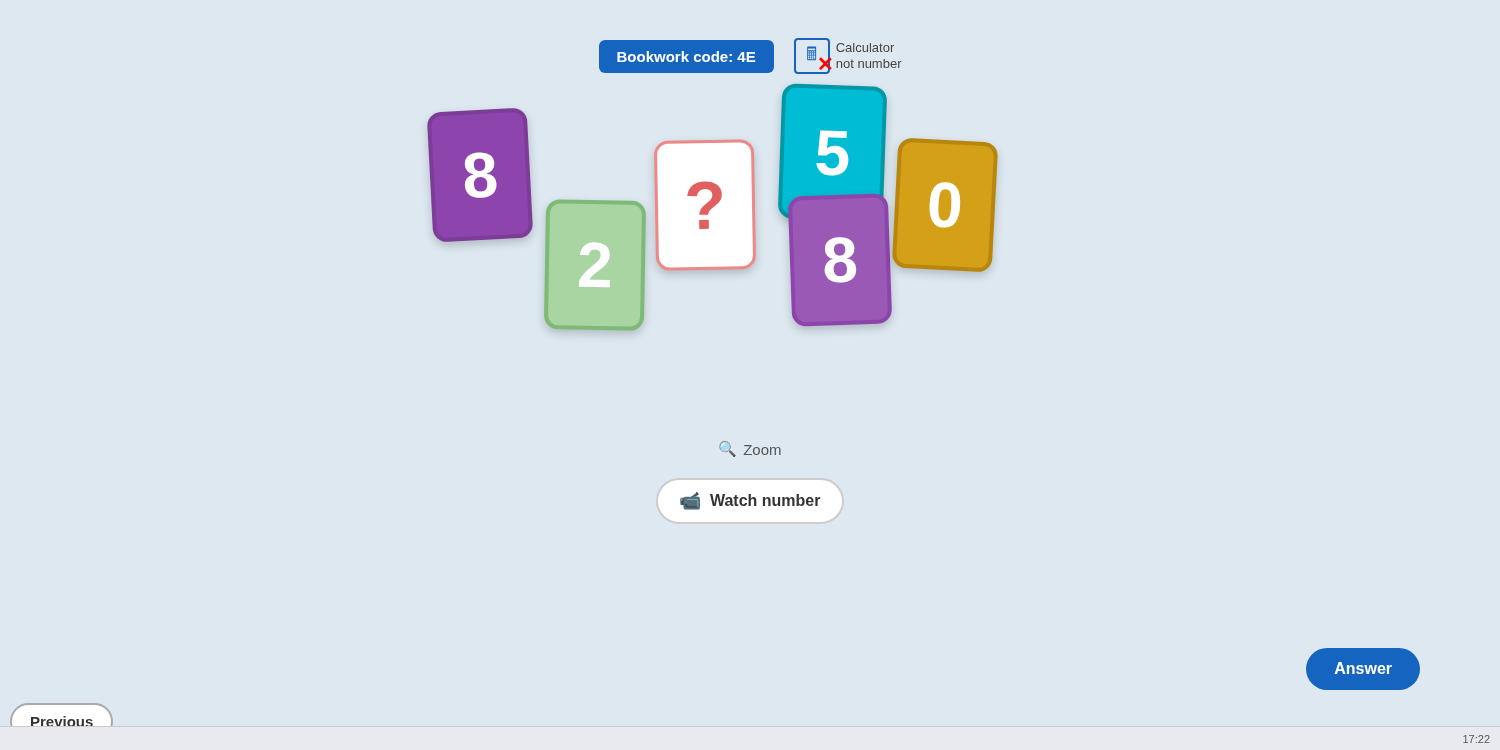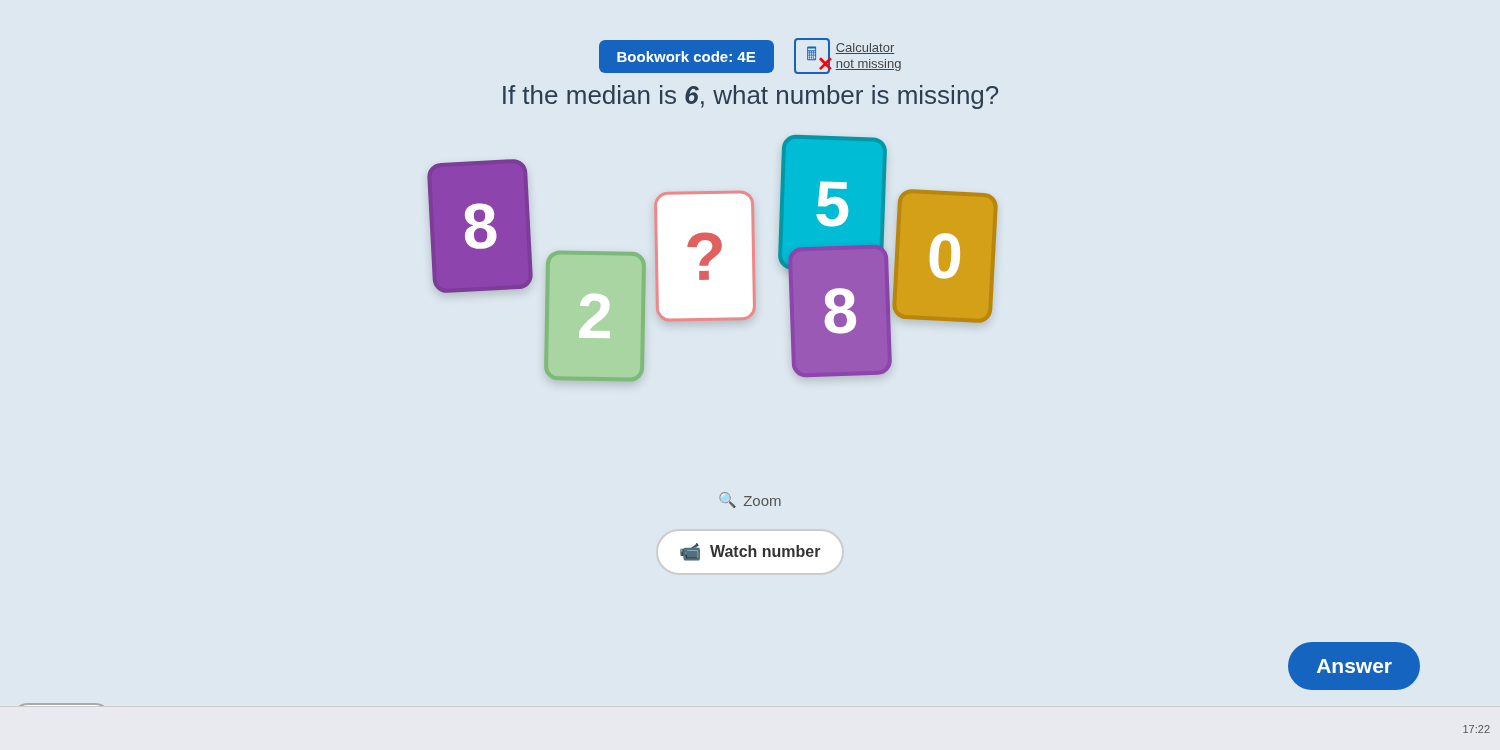--- a/index.html
+++ b/index.html
@@ -67,21 +67,20 @@
       bottom: -4px;
       right: -6px;
     }
 
     .calculator-text {
       display: flex;
       flex-direction: column;
       line-height: 1.2;
       color: #444;
       font-size: 13px;
-      text-decoration: underline;
     }
 
     
     .main-content {
       position: absolute;
       top: 60px;
       left: 0;
       right: 0;
       bottom: 0;
       display: flex;
@@ -223,21 +222,21 @@
     
     .answer-btn {
       position: absolute;
       bottom: 60px;
       right: 80px;
       background: #1565c0;
       color: white;
       border: none;
       border-radius: 25px;
       padding: 12px 28px;
-      font-size: 21px;
+      font-size: 16px;
       font-weight: 700;
       cursor: pointer;
     }
 
     
     .previous-btn {
       position: absolute;
       bottom: 10px;
       left: 10px;
       background: white;
@@ -249,21 +248,21 @@
       cursor: pointer;
       color: #333;
     }
 
     
     .taskbar {
       position: absolute;
       bottom: 0;
       left: 0;
       right: 0;
-      height: 44px;
+      height: 24px;
       background: #e8eaf0;
       border-top: 1px solid #ccc;
       display: flex;
       align-items: center;
       justify-content: flex-end;
       padding: 0 10px;
       gap: 8px;
     }
 
     .taskbar-time {
@@ -276,30 +275,27 @@
 
 <div class="top-bar">
   <button class="bookwork-code-btn">Bookwork code: 4E</button>
   <div class="calculator-not-allowed">
     <div class="calculator-icon">
       🖩
       <span class="calc-x">✕</span>
     </div>
     <div class="calculator-text">
       <span>Calculator</span>
-      <span>not missing</span>
+      <span>not number</span>
     </div>
   </div>
 </div>
 
 <div class="main-content">
 
-  <div class="question">
-    If the median is <em>6</em>, what number is missing?
-  </div>
 
   <div class="cards-area">
 
     <div class="card card-8-purple">
       <span>8</span>
     </div>
 
     <div class="card card-2-green">
       <span>2</span>
     </div>

